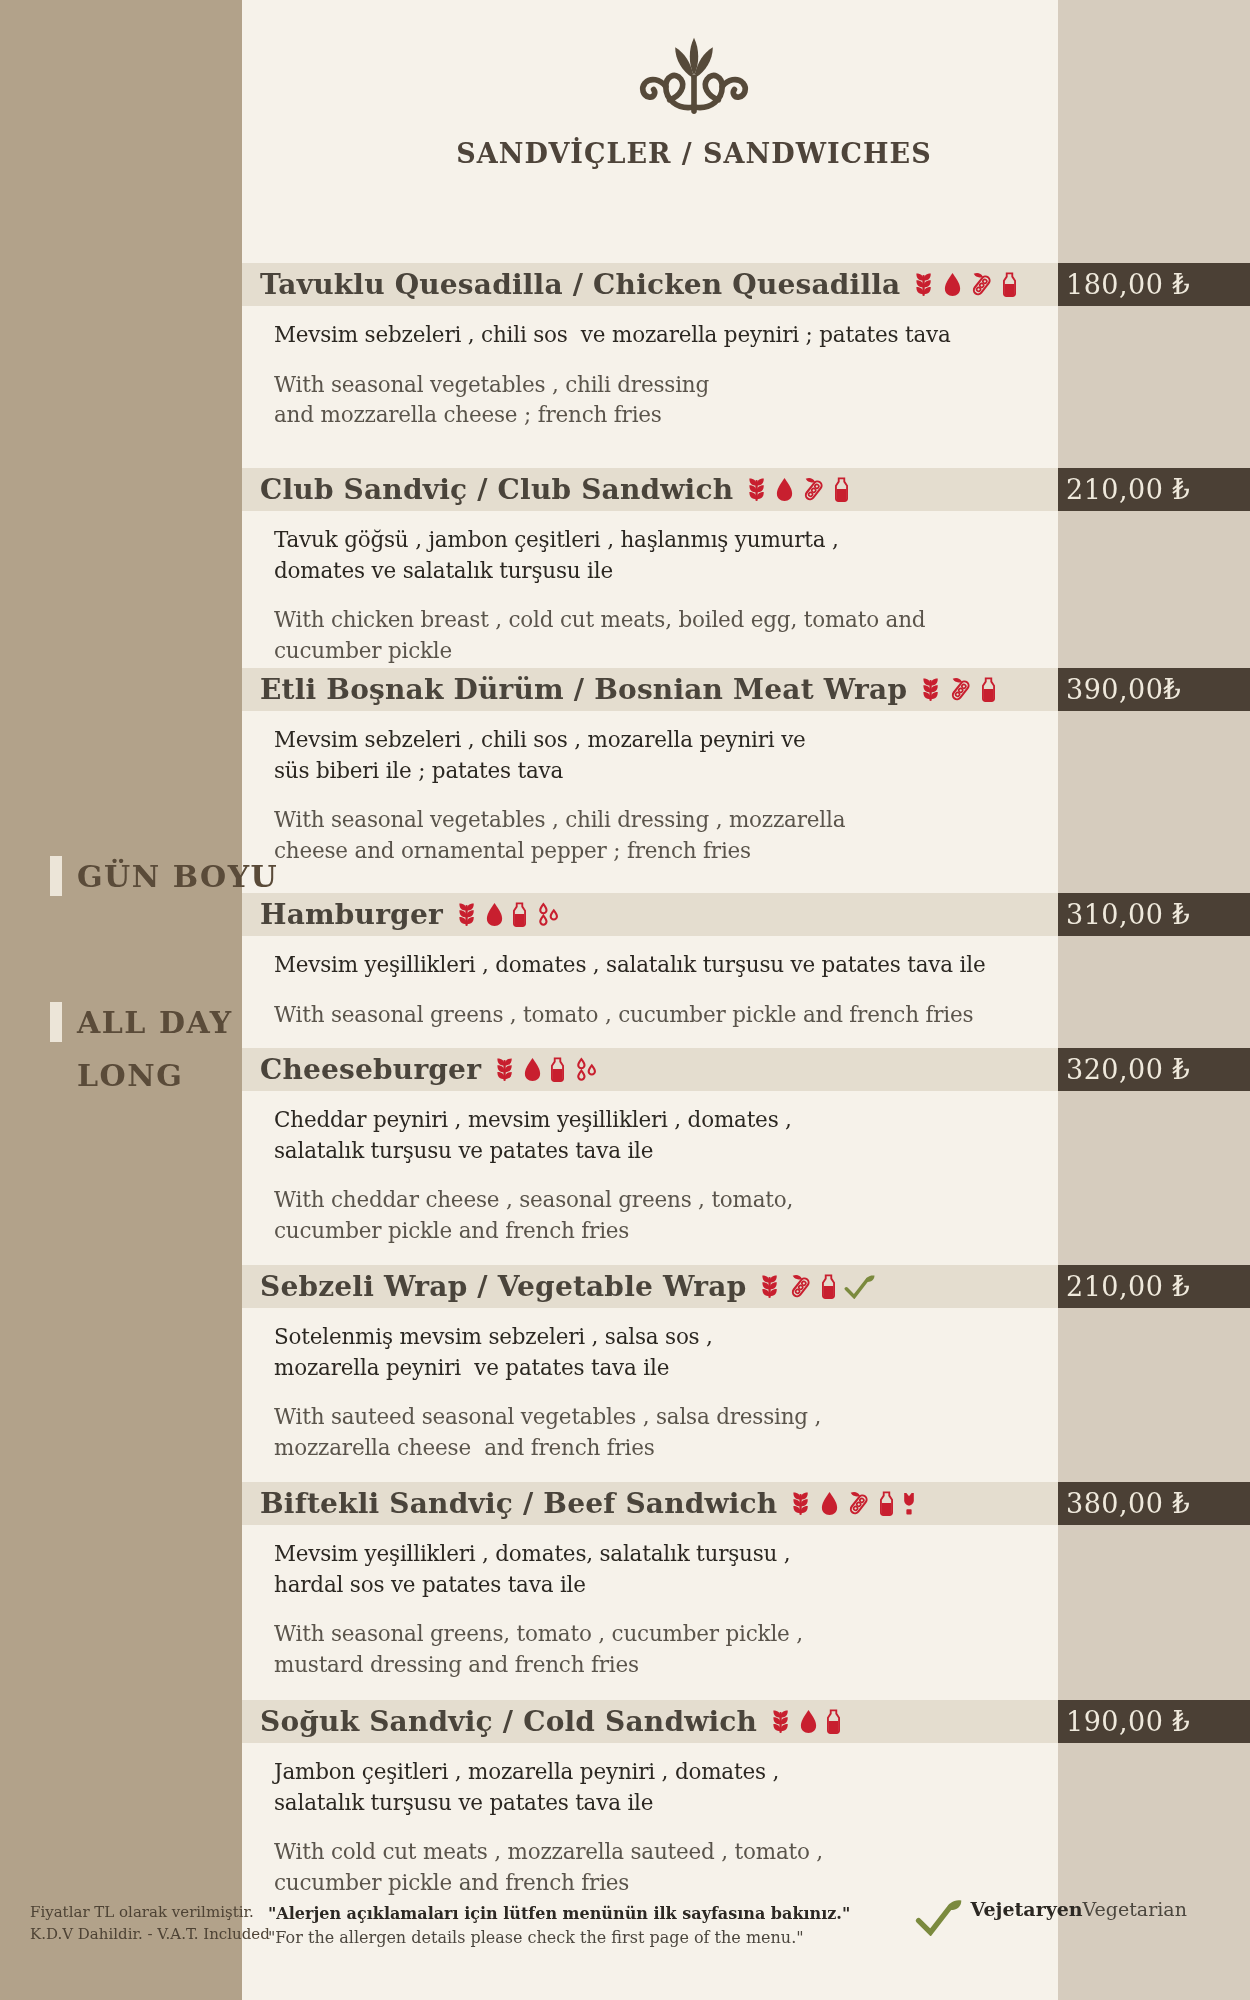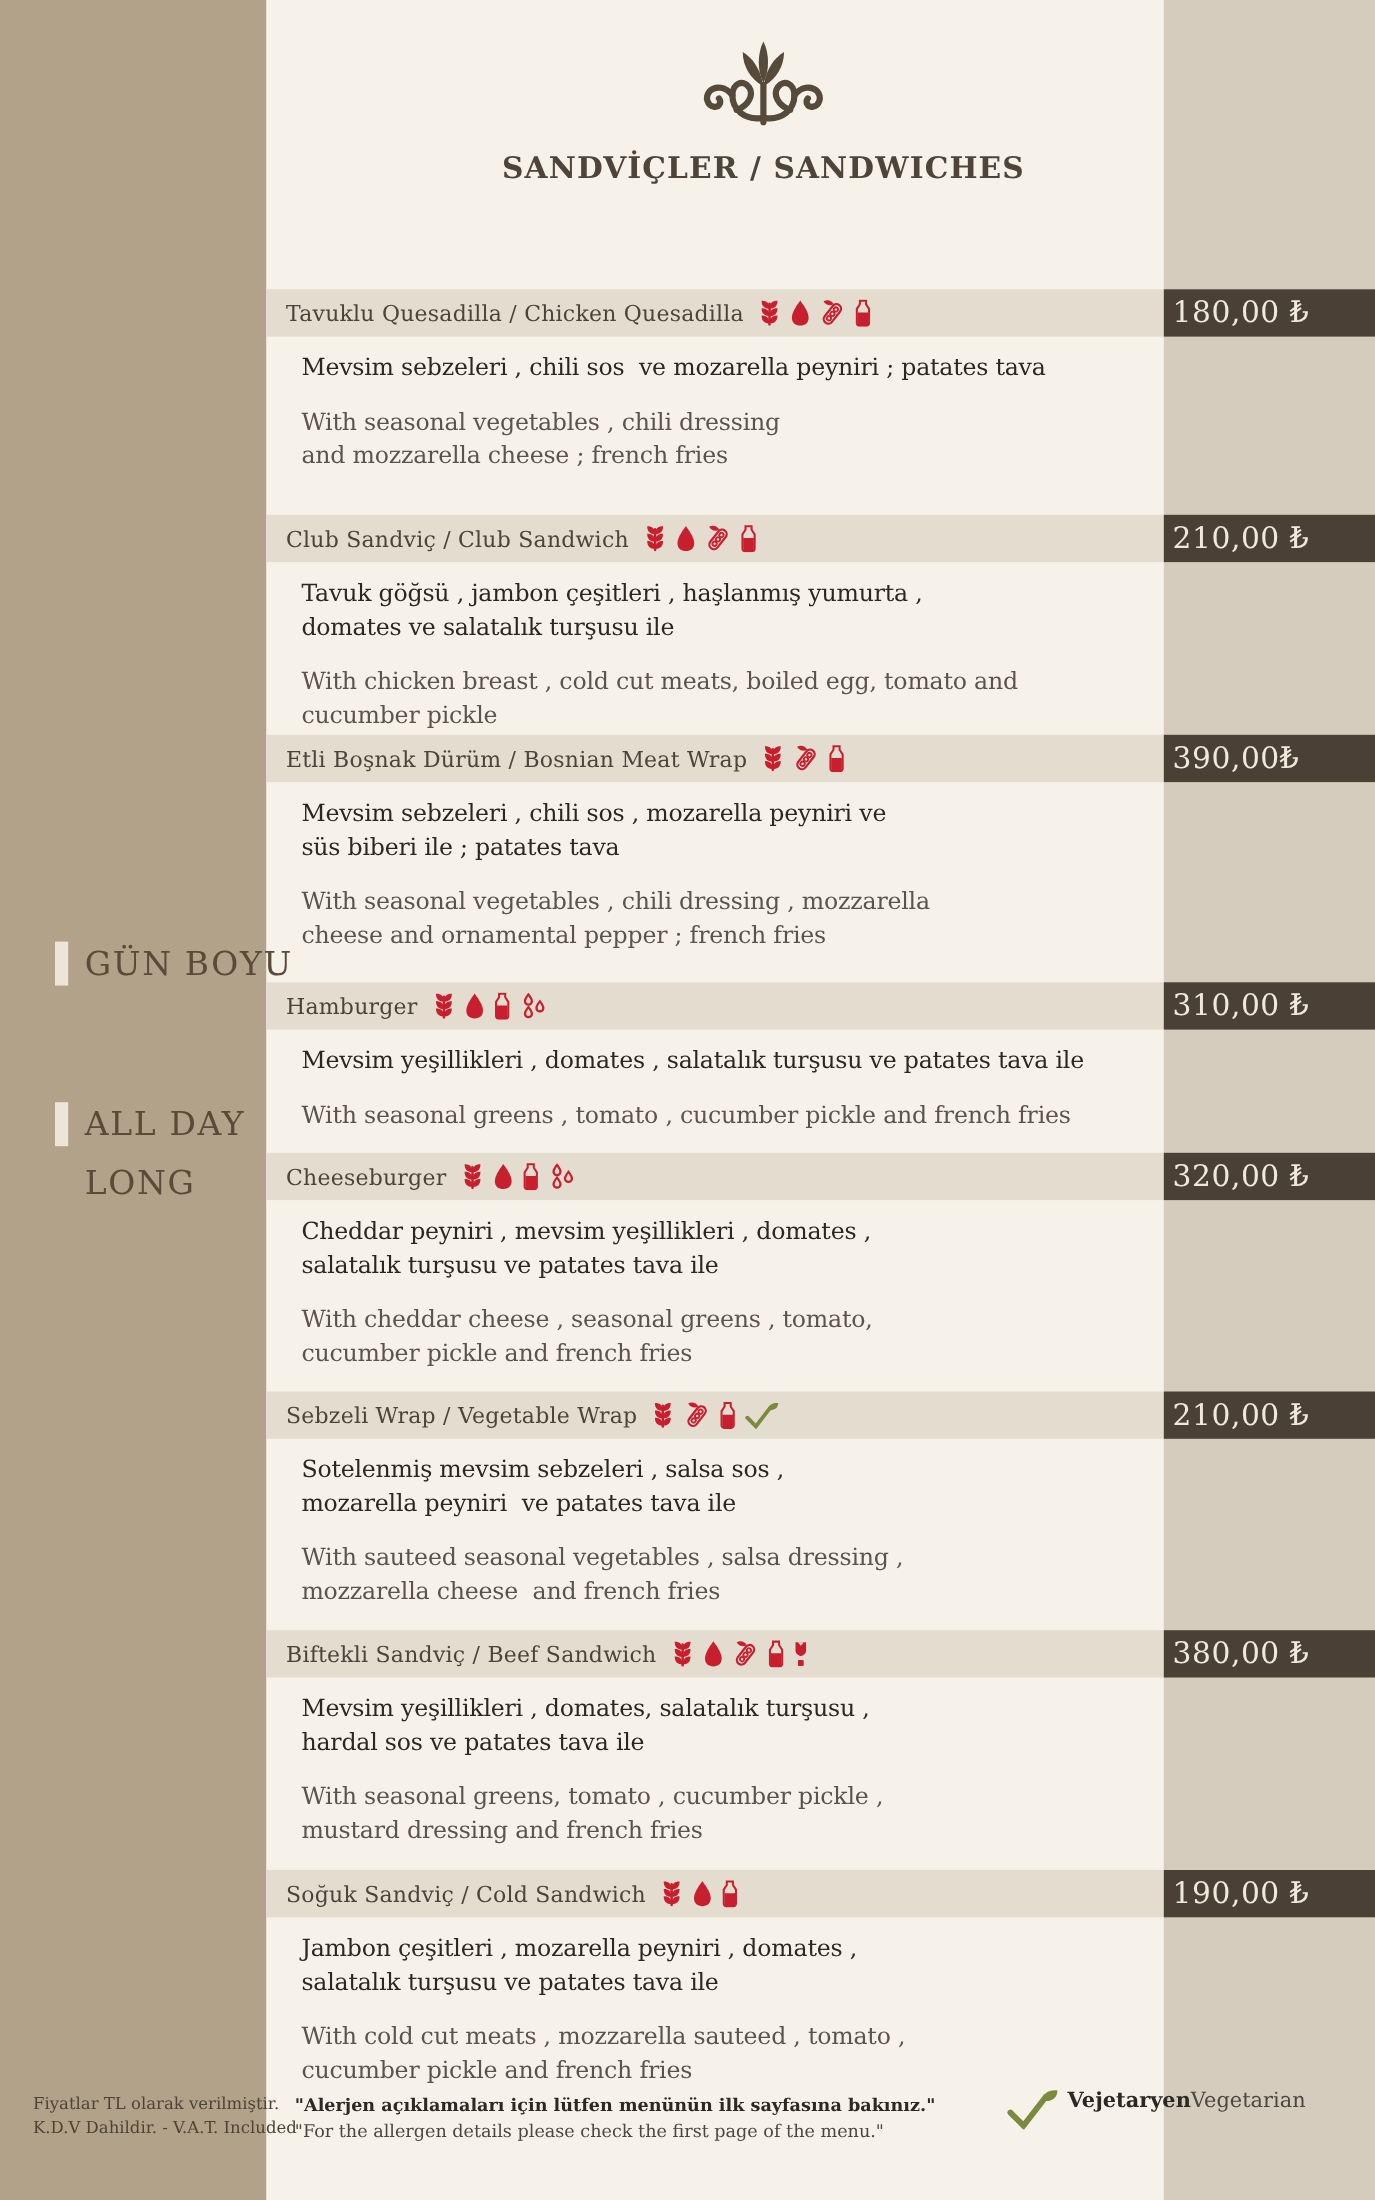--- a/index.html
+++ b/index.html
@@ -11,35 +11,35 @@
   .rightcol  { position:absolute; left:1058px; top:0; width:192px; height:2000px; background:#d6ccbe; }
 
   
   .header { position:absolute; left:242px; top:0; width:816px; text-align:center;padding-left:44px; }
   .ornament { display:inline-block; margin-top:34px; line-height:0; }
   .page-title { margin-top:6px; font-size:27px; font-weight:bold; letter-spacing:1px; color:#4e443a; }
 
   
   .side-label { position:absolute; display:flex; align-items:center; gap:15px; }
   .side-label .tick { width:12px; height:40px; background:#ece5d8; }
-  .side-text { font-size:30px; font-weight:normal; letter-spacing:1.5px; color:#5a4b39; }
+  .side-text { font-size:30px; font-weight:bold; letter-spacing:1.5px; color:#5a4b39; }
   .sl-1 { left:50px; top:856px; }
   .sl-2 { left:50px; top:1002px; }
   .sl-3 { left:77px; top:1058px; }
 
   
   .menu-item { position:absolute; left:0; width:1250px; }
   .mi0{top:263px}.mi1{top:468px}.mi2{top:668px}.mi3{top:893px}
   .mi4{top:1048px}.mi5{top:1265px}.mi6{top:1482px}.mi7{top:1700px}
   .title-row { display:flex; margin-left:242px; height:43px; }
   .title-cell {
     flex:0 0 816px; box-sizing:border-box; background:#e4ddcf;
     display:flex; align-items:center; padding-left:18px;
   }
-  .title-text { font-size:20px; font-weight:normal; color:#4a443b; letter-spacing:0.2px; white-space:nowrap; }
+  .title-text { font-size:28px; font-weight:bold; color:#4a443b; letter-spacing:0.2px; white-space:nowrap; }
   .item-icons { display:flex; align-items:center; gap:8px; margin-left:13px; }
   .ico { display:inline-flex; line-height:0; }
   .item-icons svg { height:25px; width:auto; }
   .price-cell {
     flex:1; background:#4b4035; color:#efe9dc; display:flex; align-items:center;
     padding-left:8px; font-size:27px; letter-spacing:0.5px;
   }
   .desc { margin:0 0 0 274px; white-space:pre; line-height:1.42; }
   .desc.tr { margin-top:14px; font-size:21.5px; color:#2b2721; letter-spacing:-0.2px; }
   .desc.en { margin-top:19px; font-size:21.5px; color:#5a544b; letter-spacing:-0.2px; }

